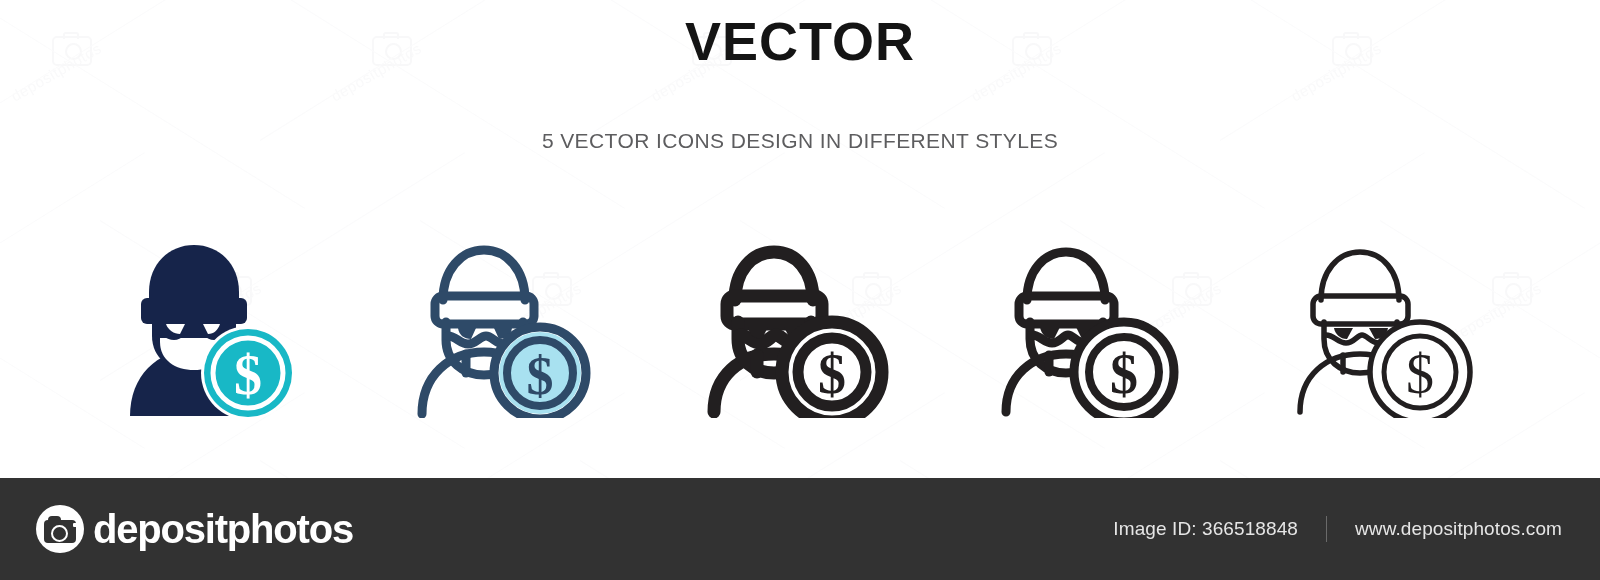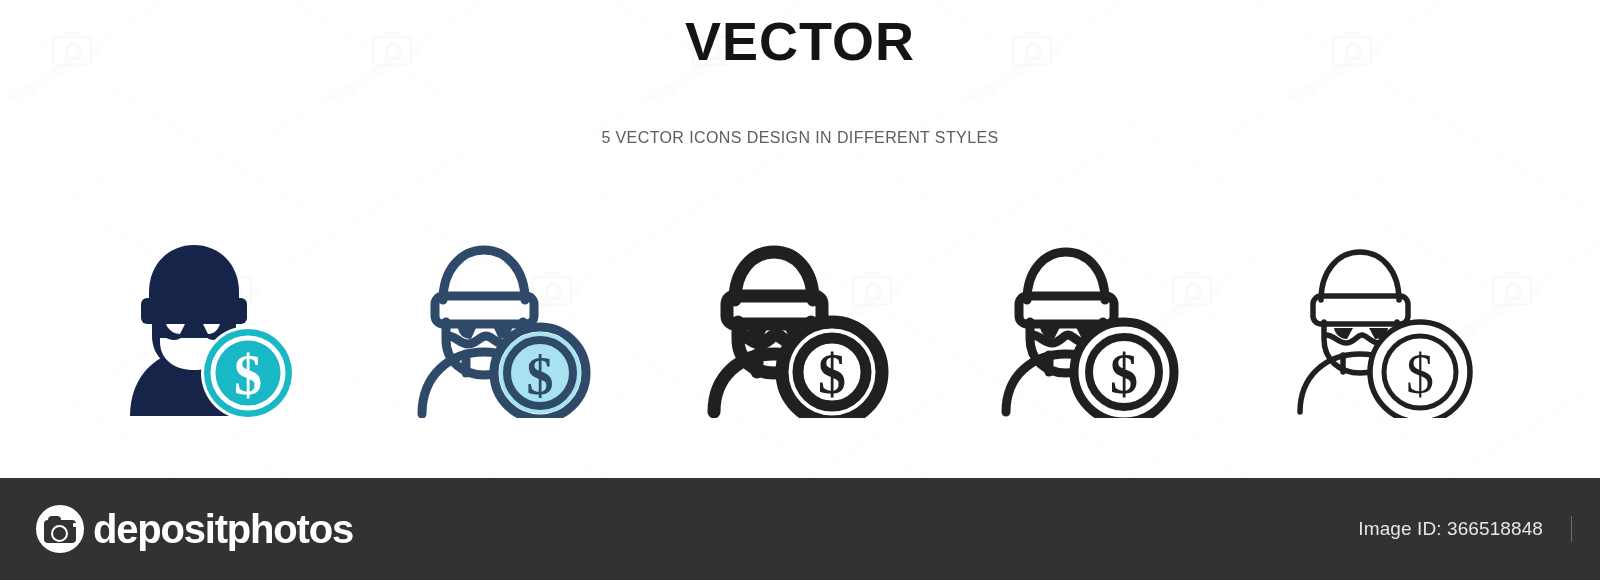--- a/index.html
+++ b/index.html
@@ -87,21 +87,21 @@
     letter-spacing: 1px;
     color: #141414;
     line-height: 1;
   }
   #subtitle {
     position: absolute;
     left: 0;
     top: 130px;
     width: 1600px;
     text-align: center;
-    font-size: 16px;
+    font-size: 21px;
     font-weight: normal;
     letter-spacing: 0.4px;
     color: #5d5d5f;
     line-height: 1;
   }
 
   
   #icon-row {
     position: absolute;
     left: 0;
@@ -446,17 +446,18 @@
         <span class="body"></span>
         <span class="lens"></span>
         <span class="flash"></span>
       </span>
       <span class="brand-word">depositphotos</span>
     </div>
 
     <div id="meta">
       <span class="meta-item">Image ID: 366518848</span>
       <span class="meta-sep"></span>
+      <span class="meta-item pad-right">www.depositphotos.com</span>
     </div>
 
   </div>
 
 </div>
 
 </body></html>

